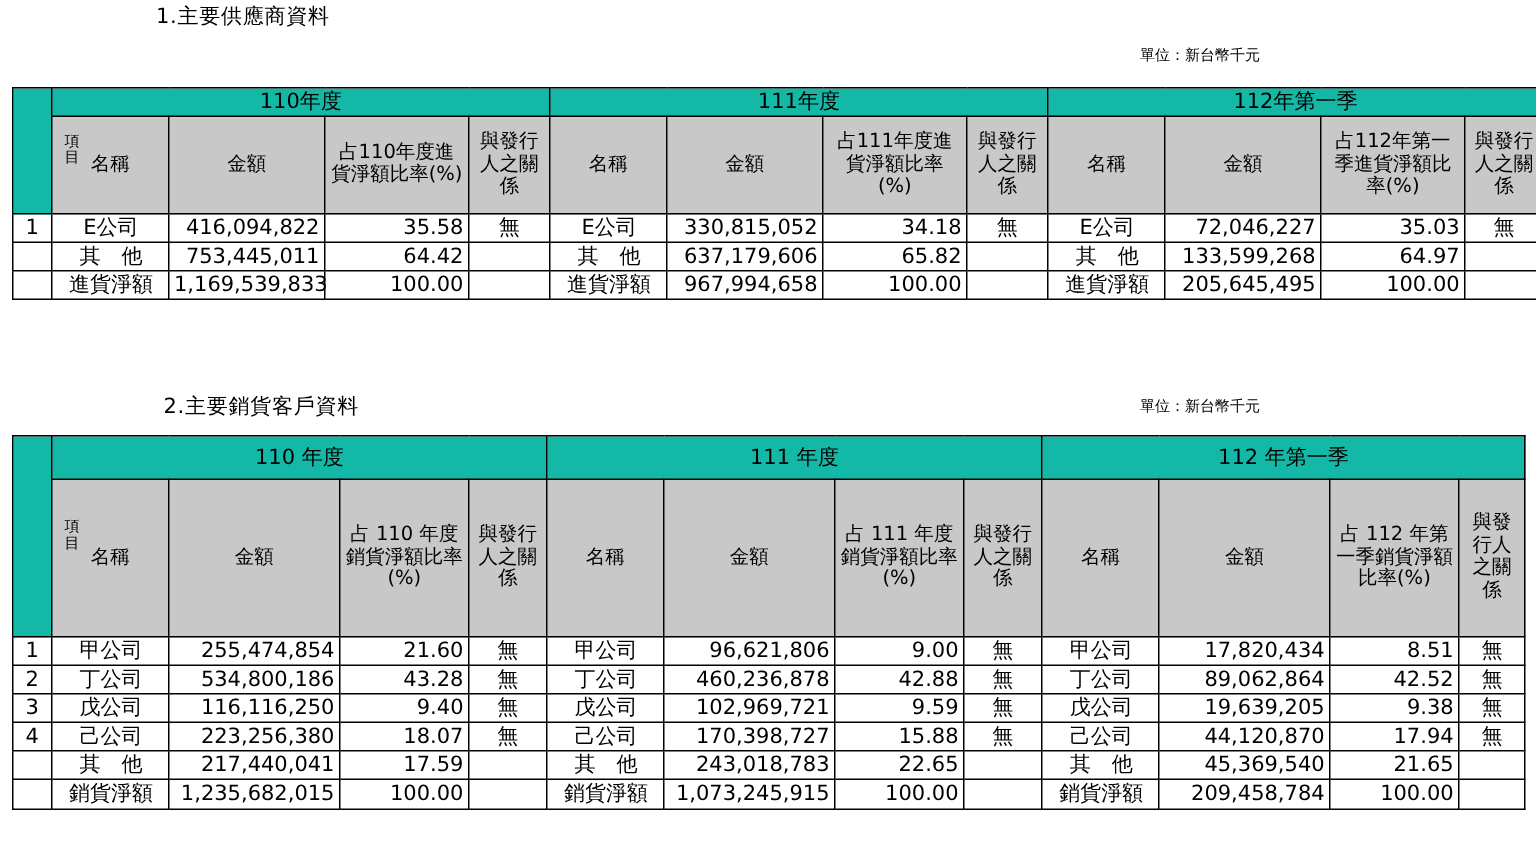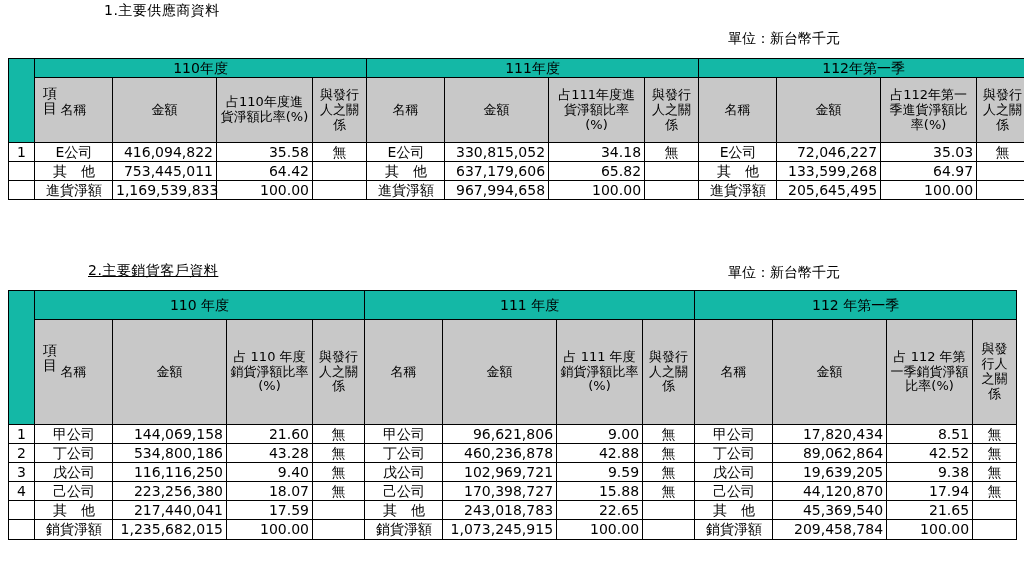--- a/index.html
+++ b/index.html
@@ -20,21 +20,21 @@
     width: 1024px;
     height: 495px;
     padding-left: 24px;
   }
   .sec-title {
     font-size: 14px;
     font-weight: normal;
     letter-spacing: 0.5px;
   }
   .unit {
-    font-size: 14px;
+    font-size: 10px;
     text-align: right;
   }
   table {
     border-collapse: collapse;
     table-layout: fixed;
     font-size: 14px;
   }
   table td, table th {
     border: 1px solid #000000;
     padding: 1px 3px;
@@ -63,27 +63,27 @@
   }
   .namecell { text-align: center; padding-left: 4px; }
   
   #block1 { position: absolute; left: 0; top: 0; width: 1024px; }
   #block1 .t1-title { position: absolute; left: 104px; top: 2px; }
   #block1 .t1-unit  { position: absolute; left: 600px; top: 30px; width: 240px; text-align: right;}
   #block1 table { position: absolute; left: 8px; top: 58px; width: 1008px; }
 
   
   #block2 { position: absolute; left: 0; top: 262px; width: 1024px; }
-  #block2 .t2-title { position: absolute; left: 88px; top: 0px; text-decoration: underline; }
+  #block2 .t2-title { position: absolute; left: 109px; top: 0px; }
   #block2 .t2-unit  { position: absolute; left: 600px; top: 2px; width: 240px; text-align: right;}
   #block2 table { position: absolute; left: 8px; top: 28px; width: 1008px; }
 
   .vert-item {
     text-align: center;
-    font-size: 14px;
+    font-size: 10px;
     line-height: 1.05;
     margin-left: 31px;
   }
 </style>
 </head>
 <body>
 
 <div class="page">
 
   <div id="block1">
@@ -225,21 +225,21 @@
 
           <td class="hdr-sub">名稱</td>
           <td class="hdr-sub">金額</td>
           <td class="hdr-sub">占 112 年第一季銷貨淨額比率(%)</td>
           <td class="hdr-sub">與發行人之關係</td>
         </tr>
 
         <tr>
           <td class="itemcol">1</td>
           <td class="namecell">甲公司</td>
-          <td class="num">144,069,158</td>
+          <td class="num">255,474,854</td>
           <td class="num">21.60</td>
           <td class="ctr">無</td>
           <td class="namecell">甲公司</td>
           <td class="num">96,621,806</td>
           <td class="num">9.00</td>
           <td class="ctr">無</td>
           <td class="namecell">甲公司</td>
           <td class="num">17,820,434</td>
           <td class="num">8.51</td>
           <td class="ctr">無</td>

